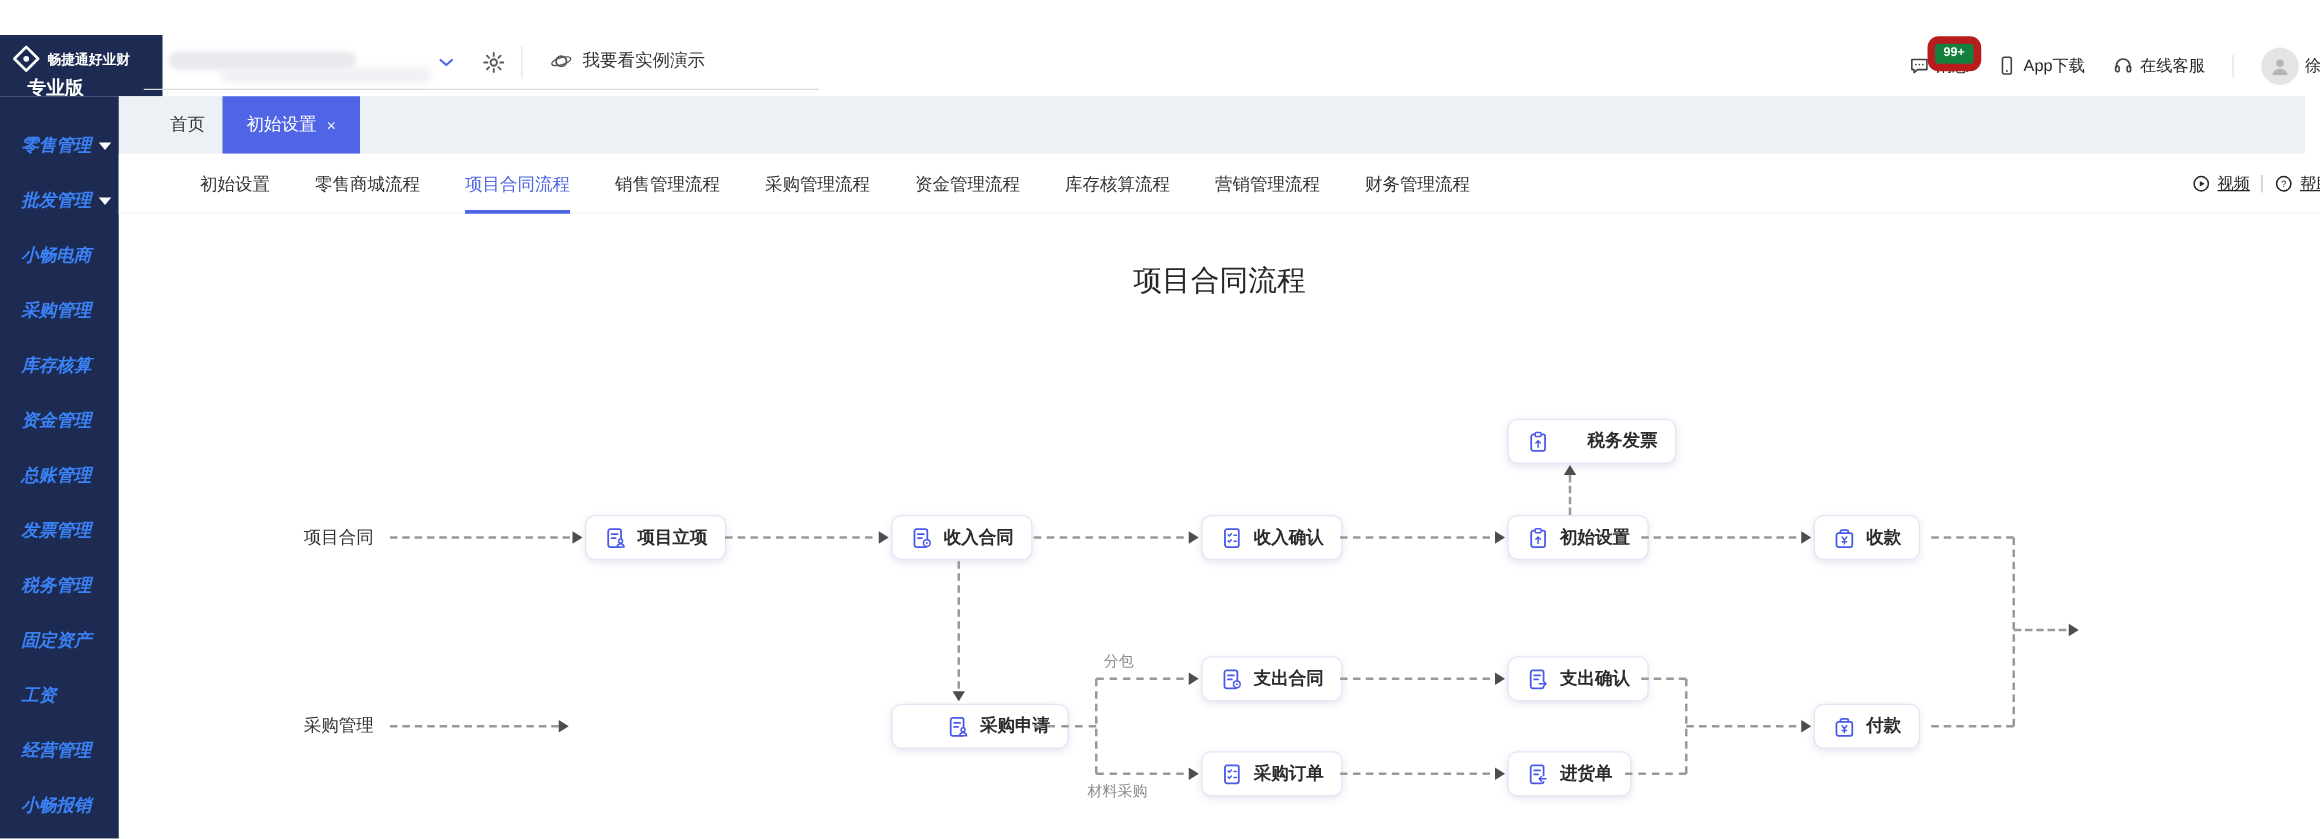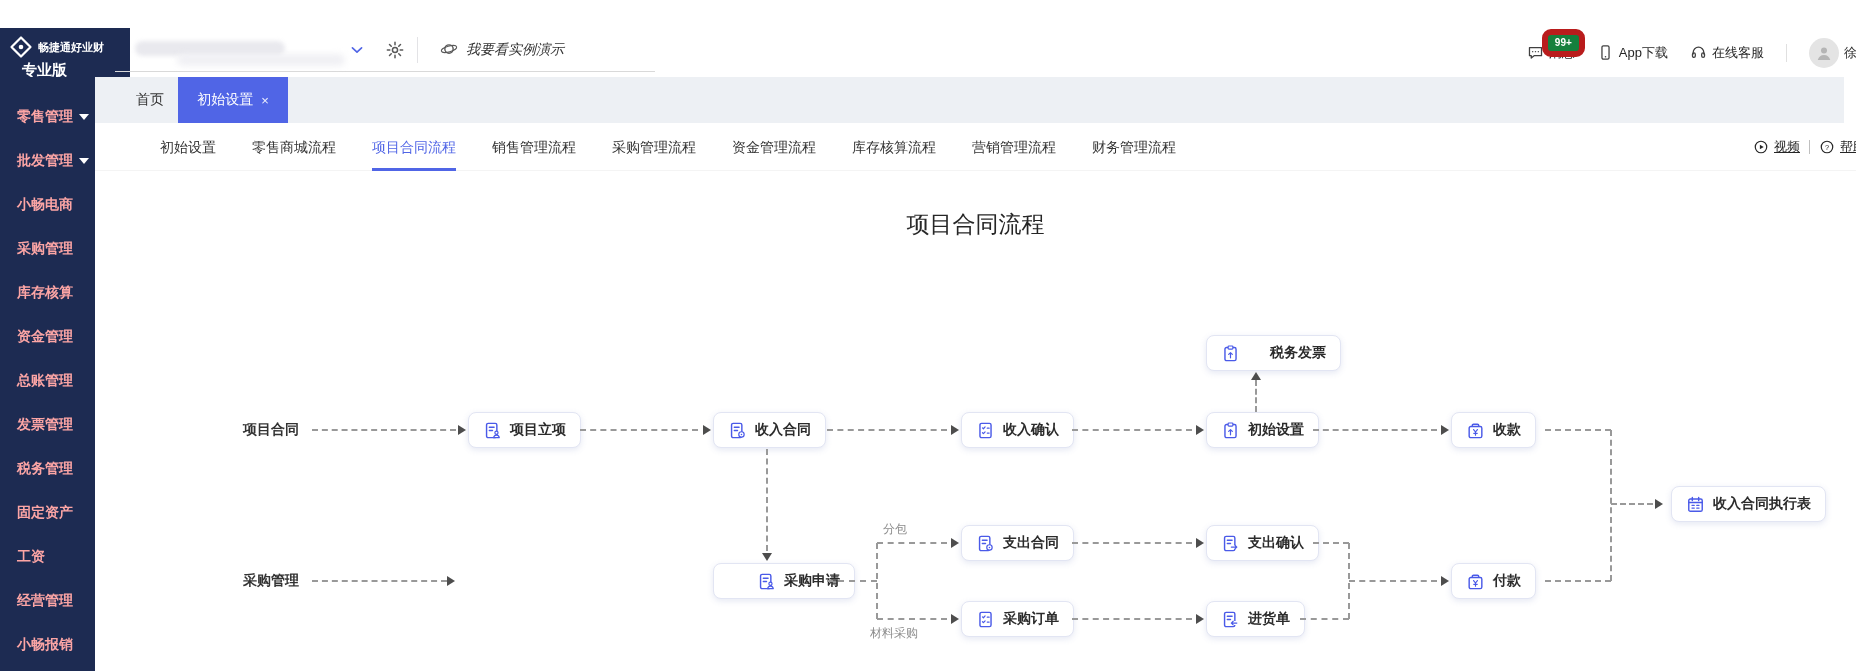--- a/index.html
+++ b/index.html
@@ -14,21 +14,21 @@
   .logo-ic{position:absolute;left:9px;top:7px;width:24px;height:24px;color:#fff;}
   .brand-name{position:absolute;left:38px;top:12px;font-size:11px;font-weight:700;white-space:nowrap;}
   .brand-edition{position:absolute;left:22px;top:33px;font-size:15px;font-weight:700;}
 
   .search-area{position:absolute;left:115px;top:28px;width:540px;height:44px;border-bottom:1px solid #d9d9d9;}
   .blur1{position:absolute;left:20px;top:13px;width:150px;height:15px;background:#e9e9ee;border-radius:8px;filter:blur(2px);}
   .blur2{position:absolute;left:62px;top:26px;width:168px;height:12px;background:#f0f0f4;border-radius:7px;filter:blur(3px);}
   .sa-chevron{position:absolute;left:232px;top:12px;width:20px;height:20px;color:#5065e6;cursor:pointer;}
   .sa-gear{position:absolute;left:270px;top:12px;width:20px;height:20px;color:#595959;cursor:pointer;}
   .sa-divider{position:absolute;left:302px;top:9px;width:1px;height:26px;background:#e3e3e6;}
-  .demo-link{position:absolute;left:324px;top:11px;display:flex;align-items:flex-end;gap:7px;font-size:14px;color:#333;cursor:pointer;font-style:italic;}
+  .demo-link{position:absolute;left:324px;top:11px;display:flex;align-items:center;gap:7px;font-size:14px;color:#333;cursor:pointer;}
   .demo-link svg{width:20px;height:20px;color:#595959;}
 
   .toolbar-right{position:absolute;right:-14px;top:28px;height:49px;display:flex;align-items:center;gap:22px;font-size:13px;color:#262626;}
   .tb-item{display:flex;align-items:center;gap:5px;position:relative;cursor:pointer;white-space:nowrap;}
   .tb-item svg{width:17px;height:17px;color:#404040;}
   .badge{position:absolute;left:15px;top:-15px;background:#15803d;color:#fff;font-size:10px;line-height:12px;
          padding:2px 7px;border-radius:9px;border:6px solid #b91c1c;font-weight:700;}
   .tb-divider{width:1px;height:18px;background:#e0e0e0;}
   .avatar{width:30px;height:30px;border-radius:50%;background:#e4e4e4;display:flex;align-items:center;justify-content:center;overflow:hidden;}
   .avatar svg{width:20px;height:20px;color:#b5b5b5;}
@@ -44,32 +44,32 @@
        padding-left:65px;font-size:14px;color:#333;border-bottom:1px solid #f4f4f4;}
   .nav-item{height:48px;line-height:48px;cursor:pointer;white-space:nowrap;}
   .nav-item.active{color:#5065e6;box-shadow:inset 0 -3px 0 #5065e6;}
   .nav-right{position:absolute;right:-10px;top:123px;height:48px;display:flex;align-items:center;gap:9px;font-size:13px;color:#262626;}
   .nav-right .grp{display:flex;align-items:center;gap:5px;cursor:pointer;text-decoration:underline;}
   .nav-right svg{width:16px;height:16px;color:#262626;}
   .nav-right .tb-divider{height:14px;background:#bfbfbf;}
 
   
   .sidebar{position:absolute;top:77px;left:0;width:95px;bottom:0;background:#1d2b52;padding-top:18px;}
-  .side-item{height:44px;display:flex;align-items:center;padding-left:17px;color:#fca5a5;font-size:14px;font-weight:700;cursor:pointer;white-space:nowrap;}
+  .side-item{height:44px;display:flex;align-items:center;padding-left:17px;color:#3b82f6;font-size:14px;font-weight:700;cursor:pointer;white-space:nowrap;font-style:italic;}
   .caret{width:0;height:0;border-left:5px solid transparent;border-right:5px solid transparent;border-top:6px solid #fff;margin-left:6px;}
 
   
   .page-title{position:absolute;top:207px;left:95px;right:0;text-align:center;font-size:23px;line-height:34px;font-weight:500;color:#262626;}
 
   .flow{position:absolute;inset:0;}
   .node{position:absolute;height:36px;display:inline-flex;align-items:center;gap:8px;padding:0 14px;background:#fff;
         border:1px solid #e2e5f3;border-radius:8px;box-shadow:0 2px 6px rgba(95,110,180,.16);
         font-size:14px;font-weight:600;color:#2b2b2b;cursor:pointer;white-space:nowrap;}
   .node svg{width:19px;height:19px;color:#4a5ae8;flex:none;}
-  .row-label{position:absolute;font-size:14px;font-weight:700;color:#333;white-space:nowrap;}
+  .row-label{position:absolute;font-size:14px;font-weight:400;color:#333;white-space:nowrap;}
   .branch-label{position:absolute;font-size:12px;color:#8c8c8c;white-space:nowrap;}
 
   .hl{position:absolute;height:0;border-top:2px dashed #999;}
   .vl{position:absolute;width:0;border-left:2px dashed #999;}
   .ar{position:absolute;width:0;height:0;border-left:8px solid #4d4d4d;border-top:5px solid transparent;border-bottom:5px solid transparent;}
   .au{position:absolute;width:0;height:0;border-bottom:8px solid #4d4d4d;border-left:5px solid transparent;border-right:5px solid transparent;}
   .ad{position:absolute;width:0;height:0;border-top:8px solid #4d4d4d;border-left:5px solid transparent;border-right:5px solid transparent;}
 </style>
 </head>
 <body>
@@ -345,26 +345,20 @@
           <use href="#sym-invoice"></use>
         </svg>
       <span>初始设置</span>
     </div>
     <div class="node" style="left:1451px;top:412px;">
       <svg>
           <use href="#sym-money"></use>
         </svg>
       <span>收款</span>
     </div>
-    <div class="node" style="left:1671px;top:486px;">
-      <svg>
-          <use href="#sym-calendar"></use>
-        </svg>
-      <span>收入合同执行表</span>
-    </div>
     <div class="node" style="left:713px;top:563px;padding-left:43px;">
       <svg>
           <use href="#sym-doc-person"></use>
         </svg>
       <span>采购申请</span>
     </div>
     <div class="node" style="left:961px;top:525px;">
       <svg>
           <use href="#sym-doc-gear"></use>
         </svg>

